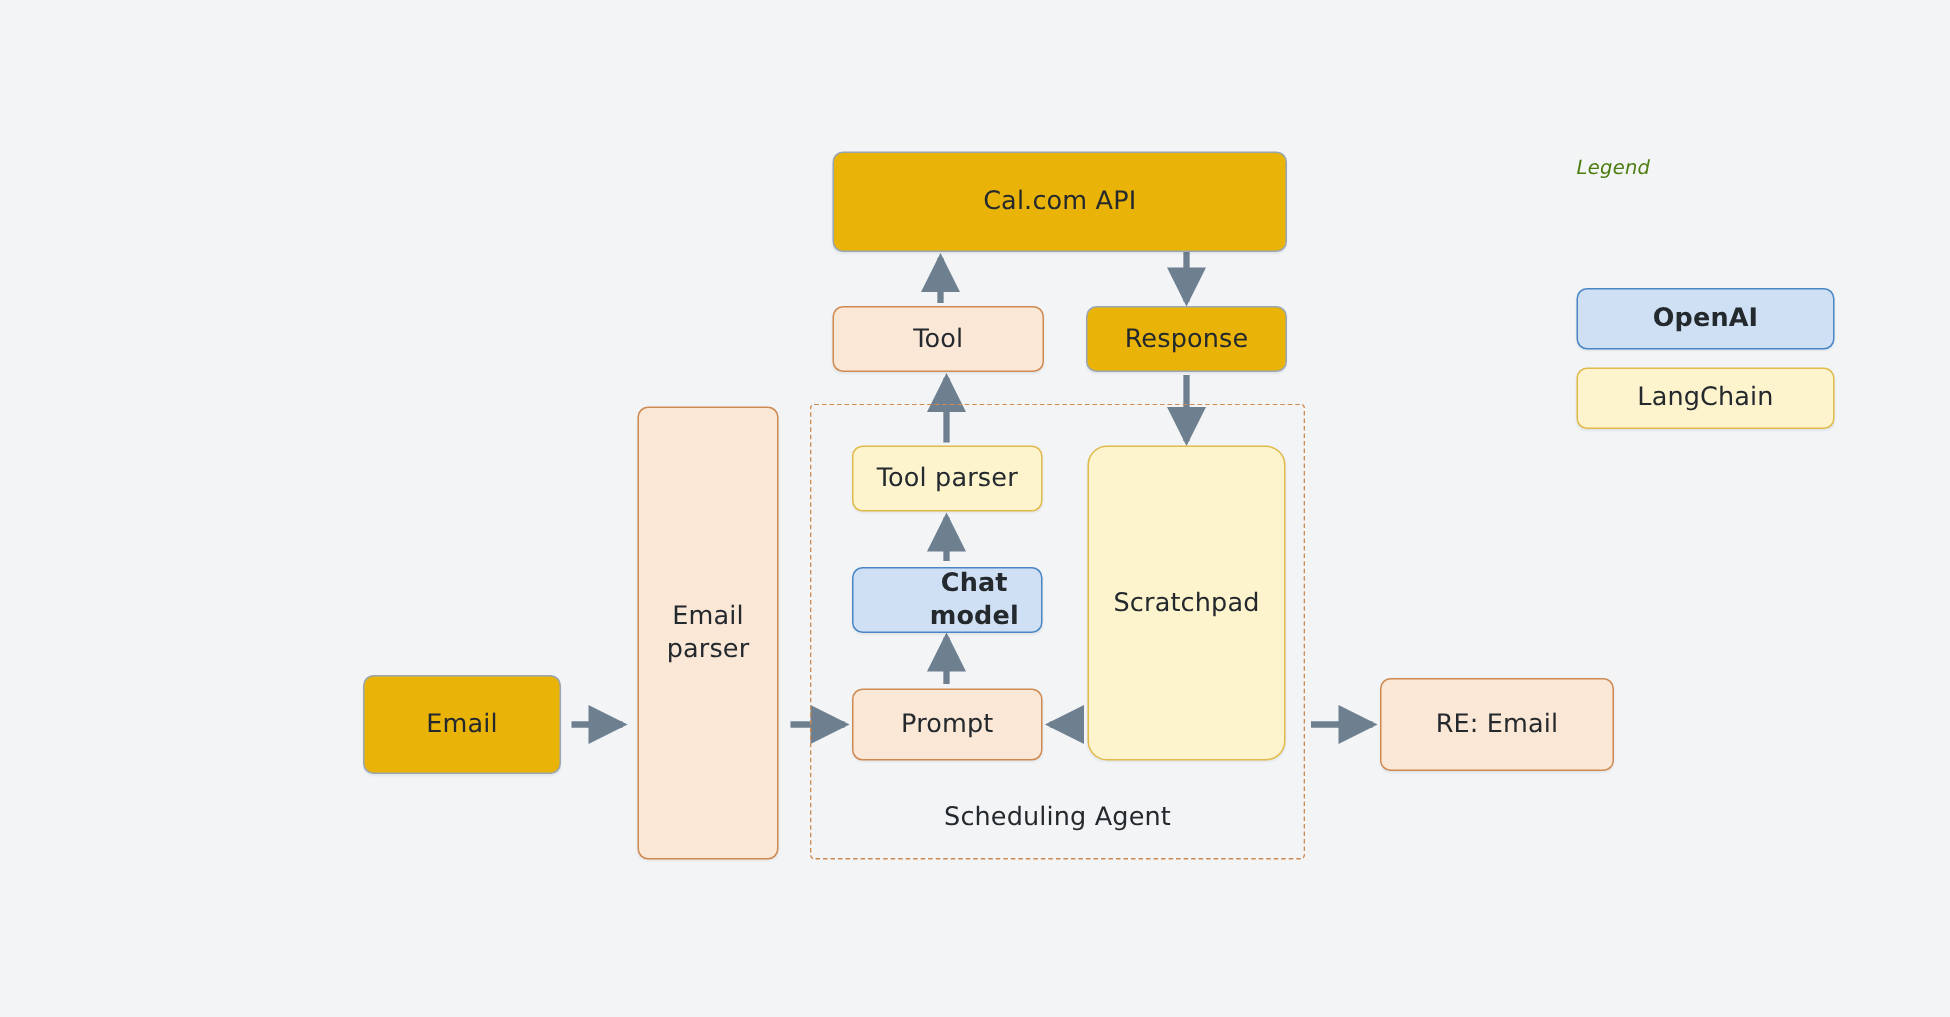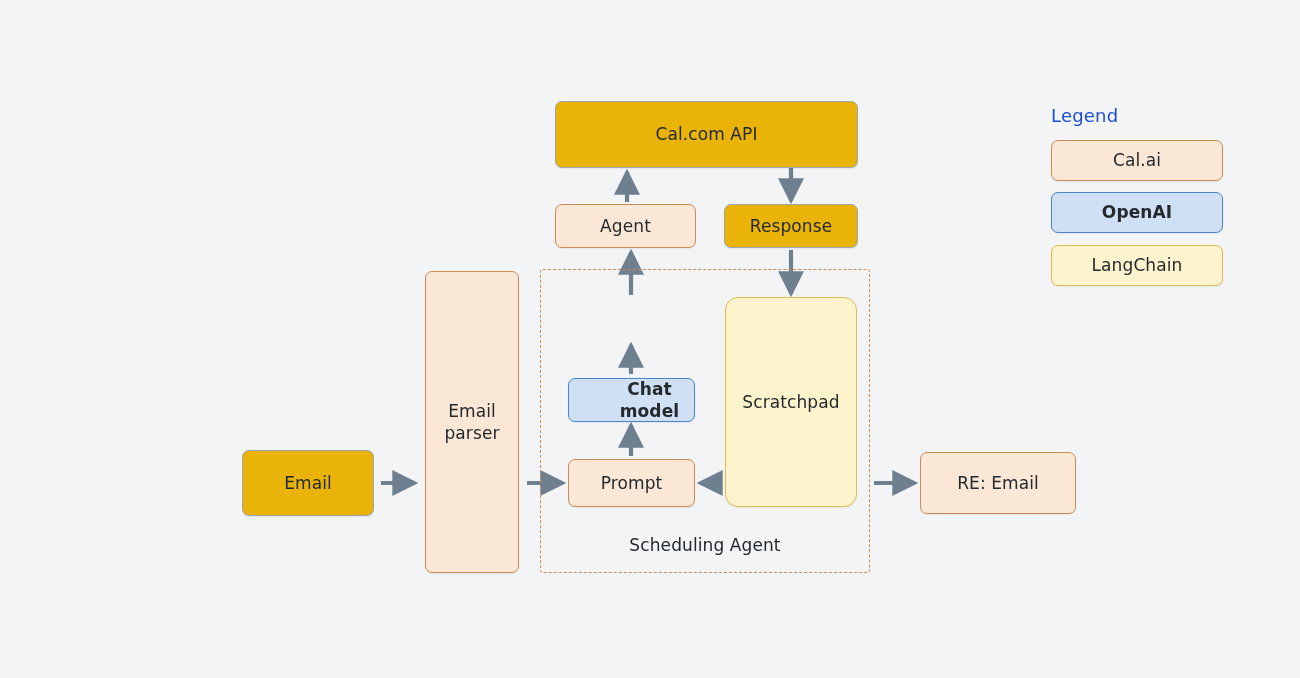--- a/index.html
+++ b/index.html
@@ -63,23 +63,24 @@
   }
   .agent-label {
     position: absolute;
     font-size: 17px;
     color: #24292e;
     text-align: center;
     letter-spacing: 0.1px;
   }
   .legend-title {
     position: absolute;
-    font-size: 18px;
-    color: #1d4ed8;
+    font-size: 13px;
+    color: #4d7c0f;
     letter-spacing: 0.2px;
+    font-style: italic;
   }
   .arrow-layer {
     position: absolute;
     left: 0; top: 0;
     width: 1300px;
     height: 678px;
     pointer-events: none;
   }
   .lbl-multiline {
     white-space: pre-line;
@@ -121,27 +122,30 @@
   </svg>
 
   <div class="agent-box" style="left:540px; top:269px; width:330px; height:304px;"></div>
   <div class="agent-label" style="left:540px; top:535px; width:330px;">Scheduling Agent</div>
 
   <div class="node n-gray" style="left:555px; top:101px; width:303px; height:67px;">
     <span>Cal.com API</span>
   </div>
 
   <div class="node n-orange" style="left:555px; top:204px; width:141px; height:44px;">
-    <span>Agent</span>
+    <span>Tool</span>
   </div>
 
   <div class="node n-gray" style="left:724px; top:204px; width:134px; height:44px;">
     <span>Response</span>
   </div>
 
+  <div class="node n-yellow" style="left:568px; top:297px; width:127px; height:44px;">
+    <span>Tool parser</span>
+  </div>
 
   <div class="node n-blue" style="left:568px; top:378px; width:127px; height:44px;padding-left:36px;">
     <span>Chat model</span>
   </div>
 
   <div class="node n-orange" style="left:568px; top:459px; width:127px; height:48px;">
     <span>Prompt</span>
   </div>
 
   <div class="node n-yellow" style="left:725px; top:297px; width:132px; height:210px;border-radius:13px;">
@@ -156,23 +160,20 @@
     <span class="lbl-multiline">Email
 parser</span>
   </div>
 
   <div class="node n-orange" style="left:920px; top:452px; width:156px; height:62px;">
     <span>RE: Email</span>
   </div>
 
   <div class="legend-title" style="left:1051px; top:105px;">Legend</div>
 
-  <div class="node n-orange" style="left:1051px; top:140px; width:172px; height:41px;">
-    <span>Cal.ai</span>
-  </div>
 
   <div class="node n-blue" style="left:1051px; top:192px; width:172px; height:41px;">
     <span>OpenAI</span>
   </div>
 
   <div class="node n-yellow" style="left:1051px; top:245px; width:172px; height:41px;">
     <span>LangChain</span>
   </div>
 
 </div>

